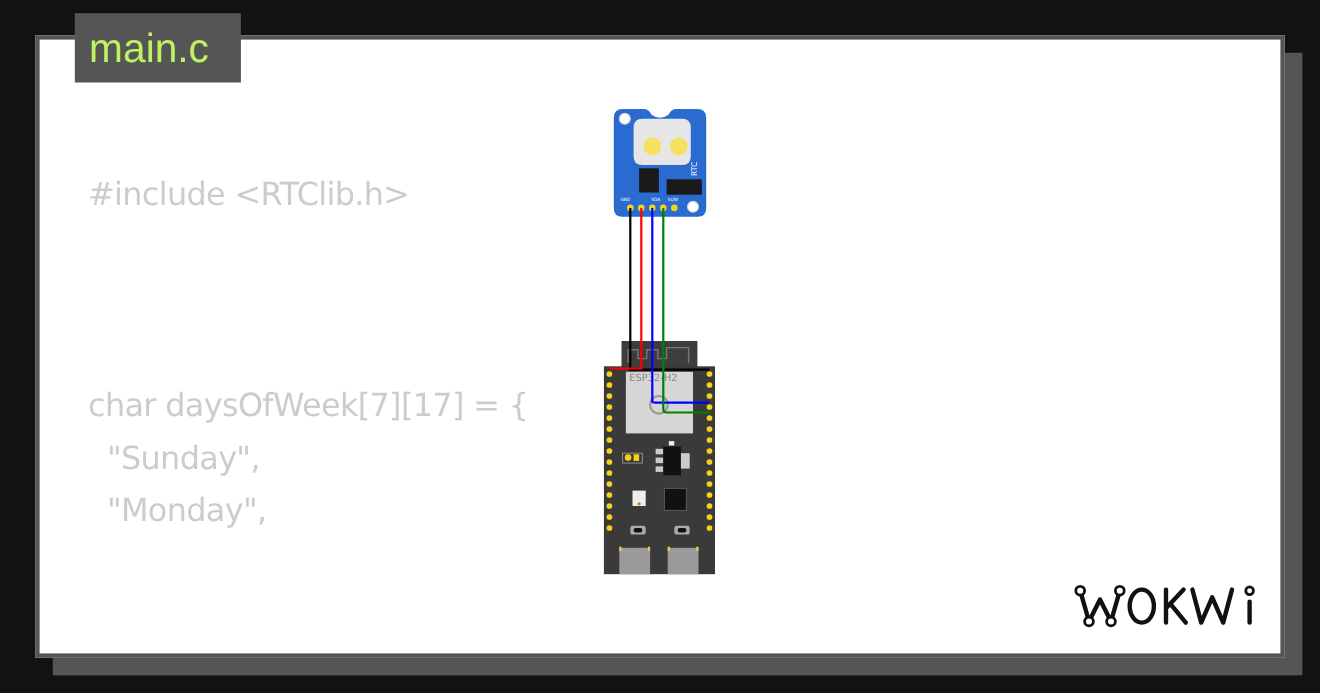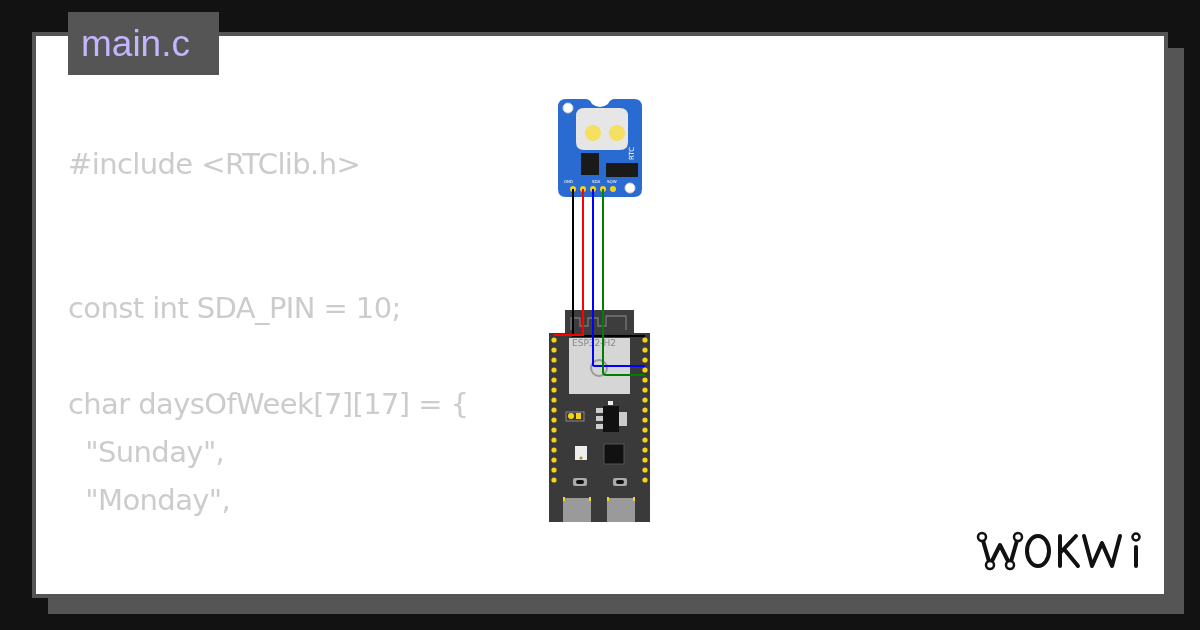--- a/index.html
+++ b/index.html
@@ -11,41 +11,41 @@
   .shadow {
     position: absolute; left: 48px; top: 48px; width: 1136px; height: 566px;
     background: #555555;
   }
   .card {
     position: absolute; left: 32px; top: 32px; width: 1128px; height: 558px;
     background: #ffffff; border: 4px solid #555555; overflow: hidden;
   }
   .tab {
     position: absolute; left: 68px; top: 12px; height: 63px; width: 151px;
-    background: #555555; color: #c4b5fd; font-size: 37px; line-height: 63px;
+    background: #555555; color: #bef264; font-size: 37px; line-height: 63px;
     padding-left: 13px; box-sizing: border-box; z-index: 5;
     font-family: "Liberation Sans", sans-serif;
   }
   .code {
-    position: absolute; left: 32px; top: 104px; margin: 0;
+    position: absolute; left: 32px; top: 104px; margin: 12px;
     font-size: 29px; line-height: 48px; color: #cccccc; white-space: pre;
     font-family: "DejaVu Sans", sans-serif; letter-spacing: -0.6px;
   }
   .code .line { height: 48px; }
   .circuit { position: absolute; left: 0; top: 0; }
   .logo {
     position: absolute; left: 976px; top: 527px; width: 175px; height: 50px;
   }
 </style>
 </head>
 <body>
 
 <div class="shadow"></div>
 <div class="card">
-  <pre class="code"><div class="line">#include &lt;RTClib.h&gt;</div><div class="line"></div><div class="line"></div><div class="line">const int SDA_PIN = 10;</div><div class="line"></div><div class="line">char daysOfWeek[7][17] = {</div><div class="line">  "Sunday",</div><div class="line">  "Monday",</div></pre>
+  <pre class="code"><div class="line">#include &lt;RTClib.h&gt;</div><div class="line"></div><div class="line"></div><div class="line"></div><div class="line">char daysOfWeek[7][17] = {</div><div class="line">  "Sunday",</div><div class="line">  "Monday",</div></pre>
 </div>
 
 <div class="tab">main.c</div>
 
 <svg class="circuit" width="1200" height="630">
 
   <g>
     <path d="M566 99 L585 99 Q590 99 592 104 Q600 110 608 104 Q610 99 615 99 L634 99 Q642 99 642 107 L642 189 Q642 197 634 197 L566 197 Q558 197 558 189 L558 107 Q558 99 566 99 Z" fill="#2a6bd1"></path>
     <circle cx="568" cy="108" r="5" fill="#fff" stroke="#d0d0d0"></circle>
     <circle cx="630" cy="188" r="5" fill="#fff" stroke="#d0d0d0"></circle>

